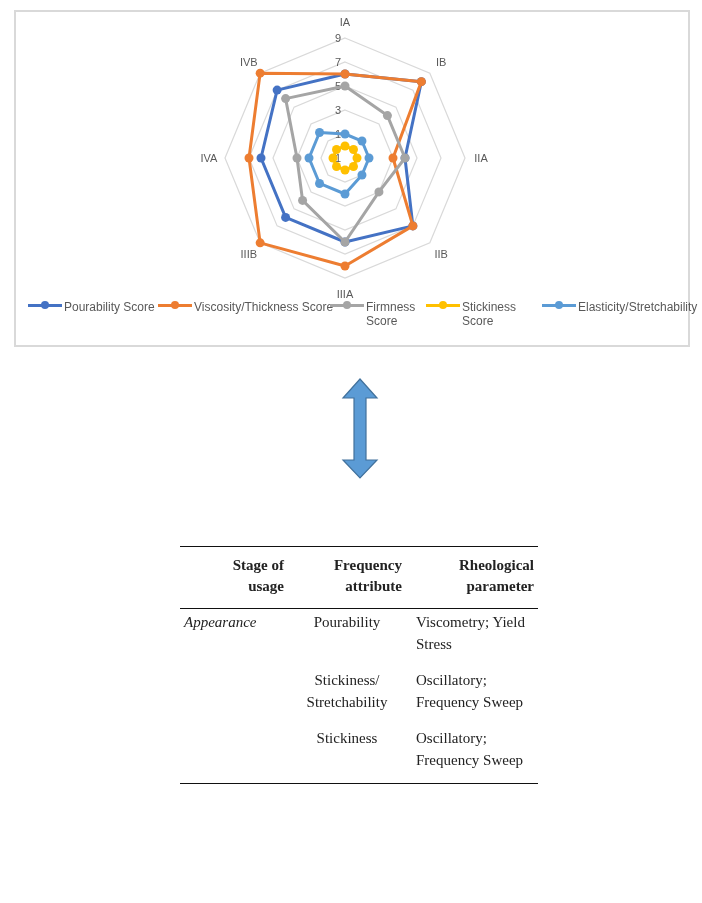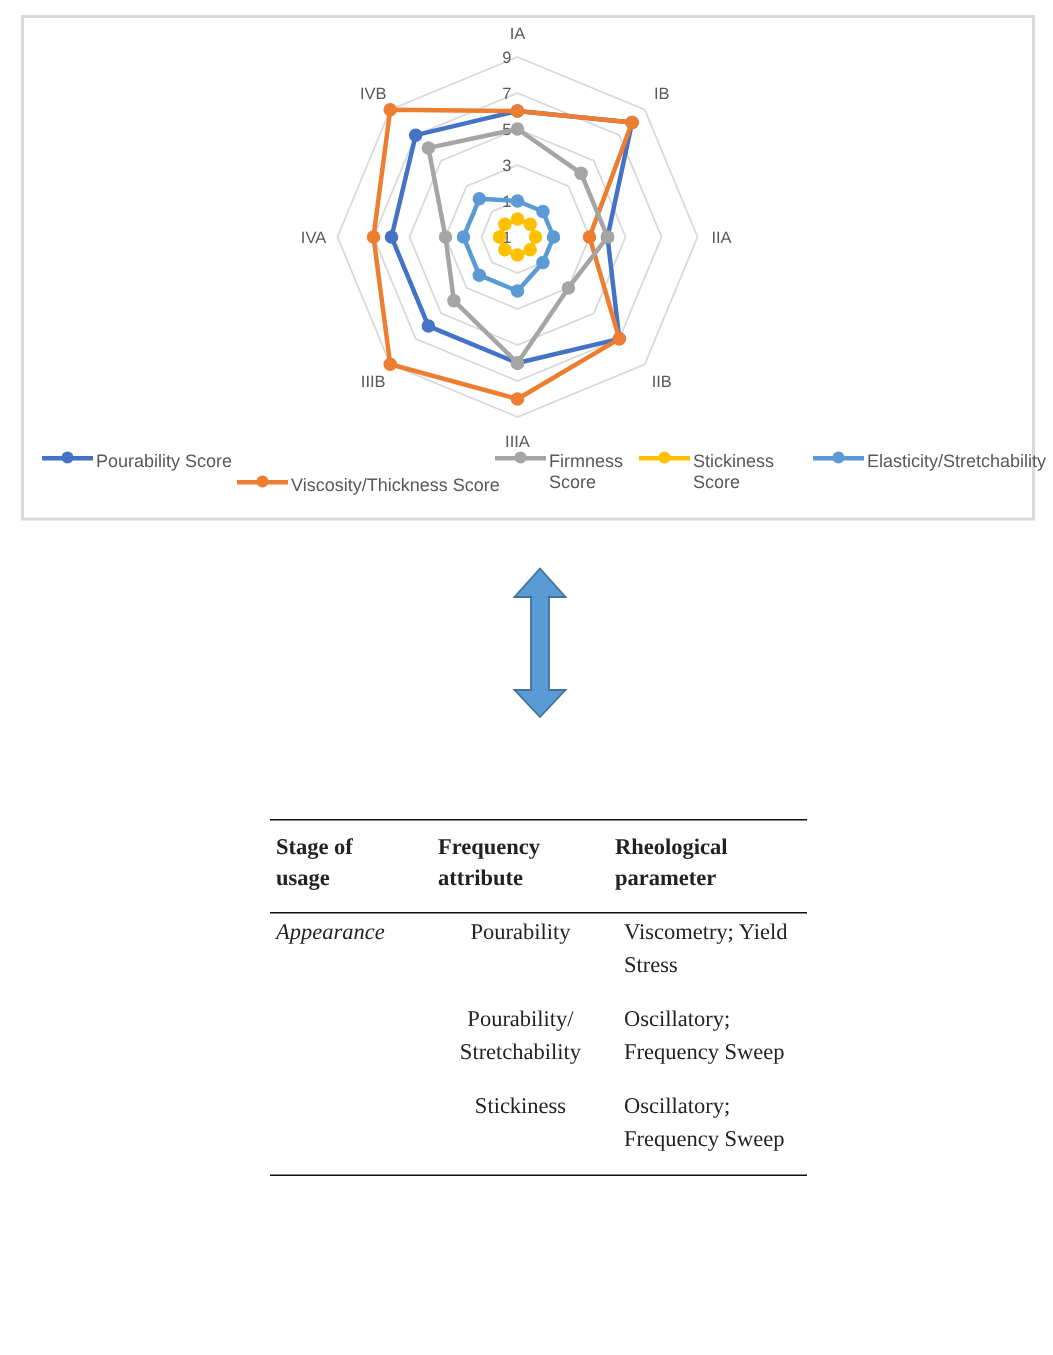--- a/index.html
+++ b/index.html
@@ -12,21 +12,21 @@
   .legend-item { position: absolute; display: flex; align-items: flex-start; }
   .legend-swatch { width: 34px; height: 10px; position: relative; margin-right: 2px; }
   .legend-swatch .line { position: absolute; left: 0; right: 0; top: 4px; height: 3px; }
   .legend-swatch .dot { position: absolute; left: 13px; top: 1px; width: 8px; height: 8px; border-radius: 50%; }
   .legend-text { line-height: 14px; }
   #arrow { position: absolute; left: 340px; top: 378px; }
   #table-wrap { position: absolute; left: 180px; top: 546px; width: 358px; font-family: "Liberation Serif", serif; font-size: 15px; color: #222; }
   table { border-collapse: collapse; width: 100%; }
   thead tr { border-top: 1.5px solid #111; border-bottom: 1.5px solid #111; }
   tbody tr:last-child { border-bottom: 1.5px solid #111; }
-  th { font-weight: bold; text-align: left; padding: 8px 4px 11px 4px; line-height: 21px; vertical-align: middle; }
+  th { font-weight: bold; text-align: right; padding: 8px 4px 11px 4px; line-height: 21px; vertical-align: middle; }
   td { padding: 2px 4px 12px 4px; line-height: 22px; vertical-align: top; }
   td.c1 { text-align: left; width: 100px; font-style: italic; }
   td.c2 { text-align: center; width: 110px; }
   td.c3 { text-align: left; padding-left: 10px; }
 </style>
 </head>
 <body>
 
 <div id="chart-frame"></div>
 
@@ -116,21 +116,21 @@
 </svg>
 
 <div class="legend">
   <div class="legend-item" style="left:14px; top:4px;">
     <div class="legend-swatch">
       <div class="line" style="background:#4472c4"></div>
         <div class="dot" style="background:#4472c4"></div>
     </div>
     <div class="legend-text"><span>Pourability Score</span></div>
   </div>
-  <div class="legend-item" style="left:144px; top:20px;text-align:right;">
+  <div class="legend-item" style="left:144px; top:4px;text-align:right;">
     <div class="legend-swatch">
       <div class="line" style="background:#ed7d31"></div>
         <div class="dot" style="background:#ed7d31"></div>
     </div>
     <div class="legend-text"><span>Viscosity/Thickness Score</span></div>
   </div>
   <div class="legend-item" style="left:316px; top:4px;">
     <div class="legend-swatch">
       <div class="line" style="background:#a5a5a5"></div>
         <div class="dot" style="background:#a5a5a5"></div>
@@ -167,21 +167,21 @@
       </tr>
     </thead>
     <tbody>
       <tr>
         <td class="c1">Appearance</td>
         <td class="c2"><span>Pourability</span></td>
         <td class="c3"><span>Viscometry; Yield</span><br><span>Stress</span></td>
       </tr>
       <tr>
         <td class="c1"></td>
-        <td class="c2"><span>Pourability/</span><br><span>Stretchability</span></td>
+        <td class="c2"><span>Stickiness/</span><br><span>Stretchability</span></td>
         <td class="c3"><span>Oscillatory;</span><br><span>Frequency Sweep</span></td>
       </tr>
       <tr>
         <td class="c1"></td>
         <td class="c2"><span>Stickiness</span></td>
         <td class="c3"><span>Oscillatory;</span><br><span>Frequency Sweep</span></td>
       </tr>
     </tbody>
   </table>
 </div>

